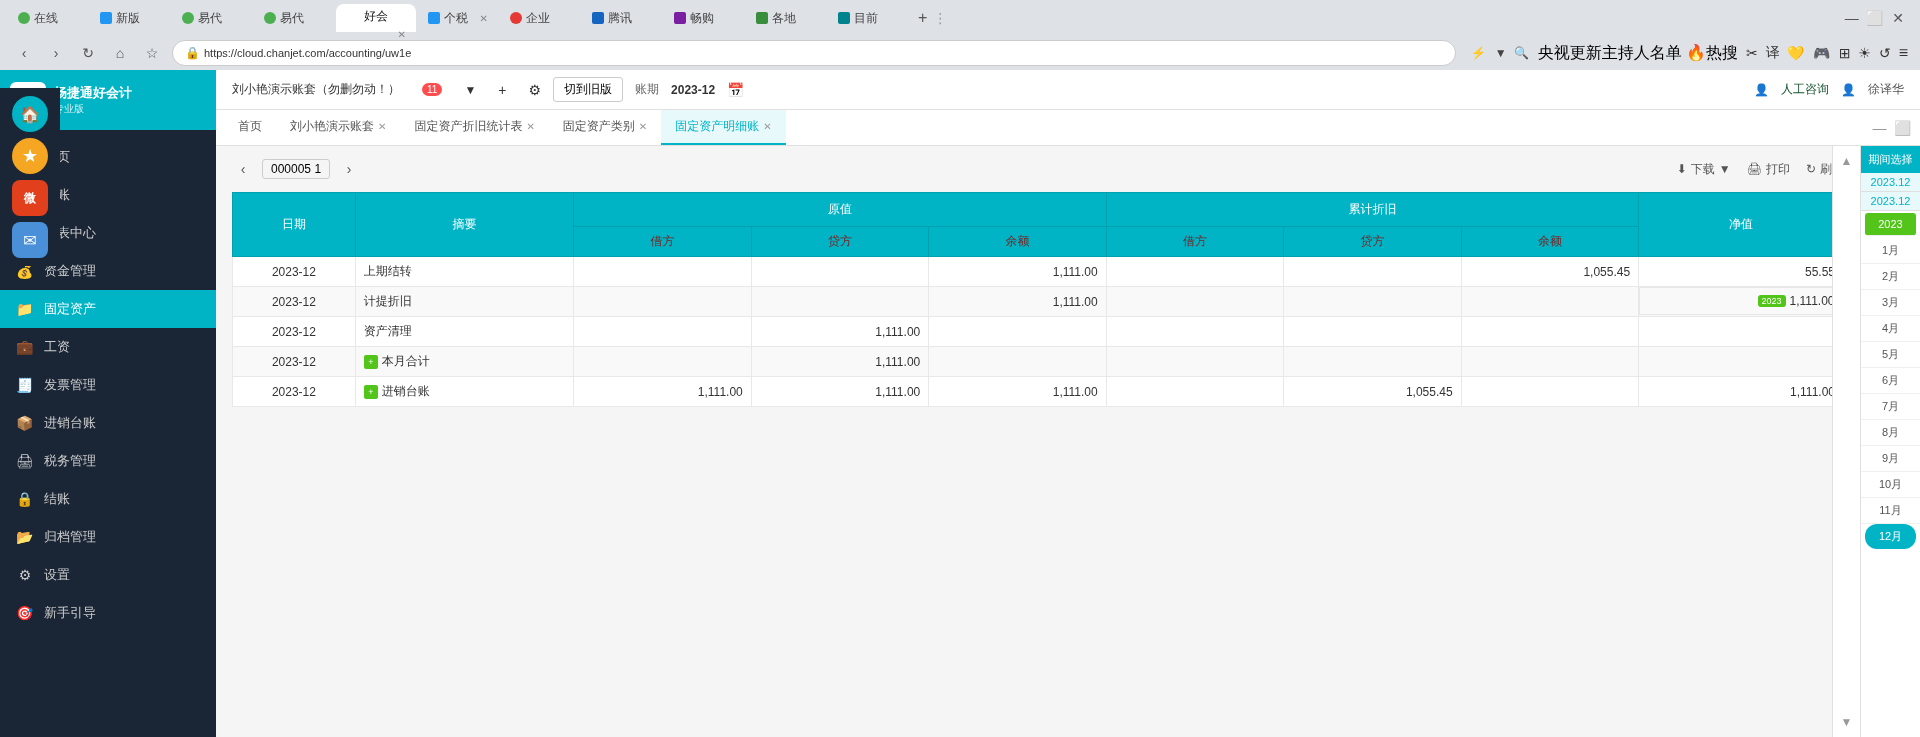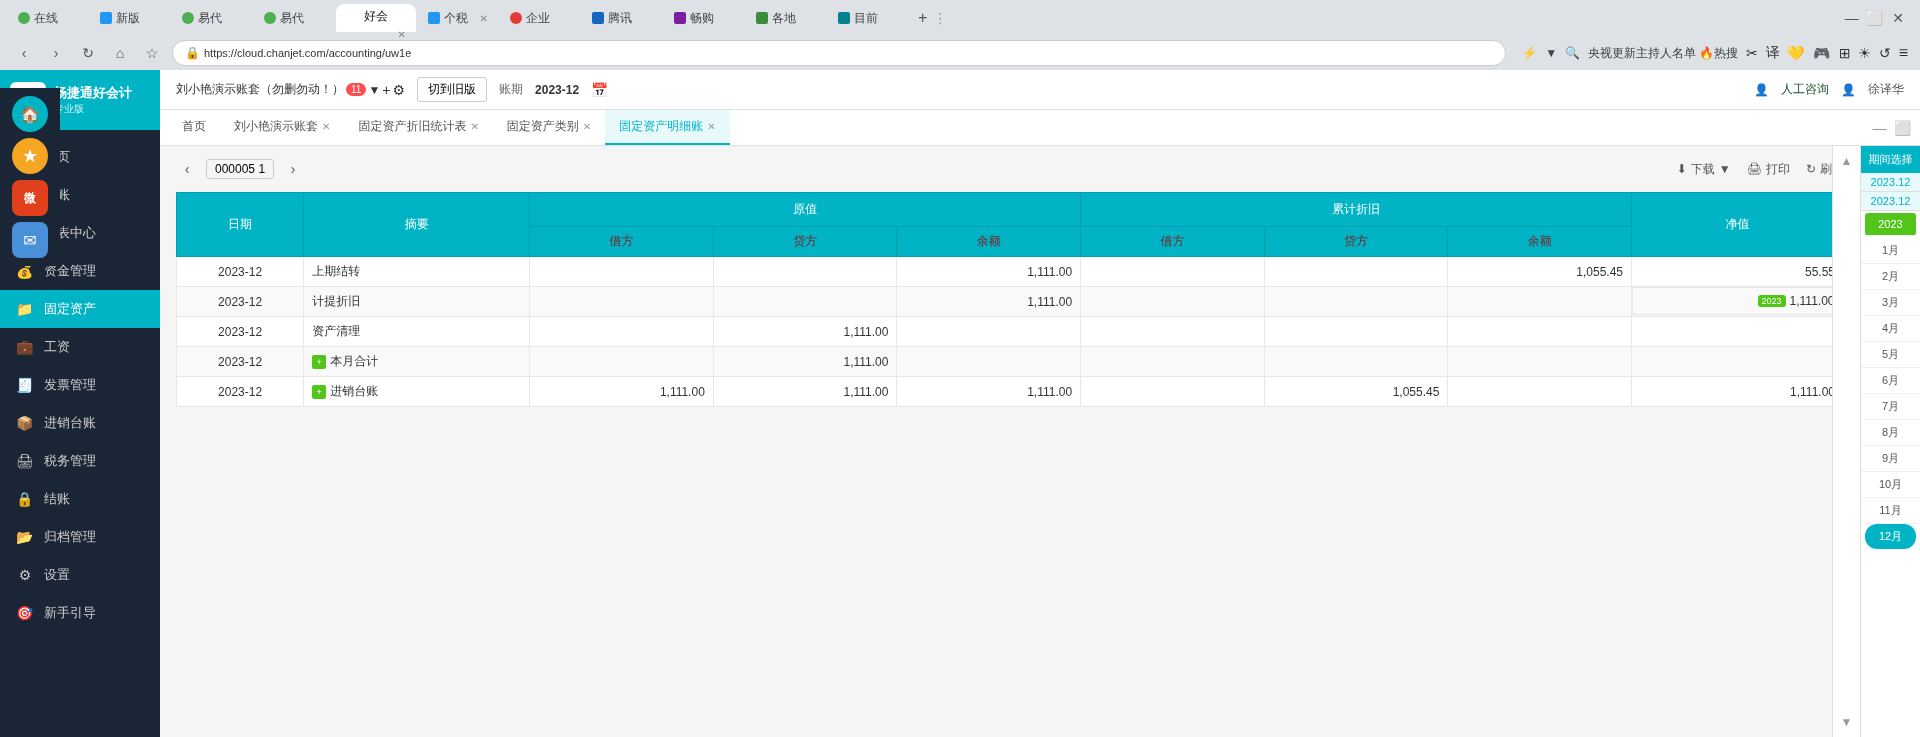--- a/index.html
+++ b/index.html
@@ -15,34 +15,34 @@
     .nav-btn { width: 24px; height: 24px; display: flex; align-items: center; justify-content: center; color: #555; cursor: pointer; font-size: 14px; }
     .url-box { flex: 1; height: 26px; background: #fff; border-radius: 13px; display: flex; align-items: center; padding: 0 12px; font-size: 12px; color: #333; border: 1px solid #ccc; }
     .url-text { font-size: 11px; color: #333; }
     .addr-actions { display: flex; align-items: center; gap: 8px; margin-left: 8px; font-size: 12px; color: #444; }
     .search-bar-right { display: flex; align-items: center; gap: 8px; margin-left: auto; font-size: 12px; color: #333; }
 
     
     .app-container { display: flex; height: calc(737px - 70px); }
 
     
-    .sidebar { width: 160px; background: #1a2535; display: flex; flex-direction: column; color: #fff; flex-shrink: 0; }
+    .sidebar { width: 216px; background: #1a2535; display: flex; flex-direction: column; color: #fff; flex-shrink: 0; }
     .sidebar-logo { background: #00b4c5; padding: 12px 10px; display: flex; align-items: center; gap: 8px; }
     .logo-icon { width: 36px; height: 36px; background: #fff; border-radius: 6px; display: flex; align-items: center; justify-content: center; }
     .sidebar-nav { flex: 1; padding: 8px 0; overflow-y: auto; }
     .nav-item { display: flex; align-items: center; padding: 10px 16px; cursor: pointer; gap: 10px; color: #ccc; font-size: 13px; }
     .nav-item.active { background: #00b4c5; color: #fff; }
     .nav-item .nav-icon { width: 18px; height: 18px; display: flex; align-items: center; justify-content: center; font-size: 14px; }
 
     
     .main-content { flex: 1; background: #f5f5f5; display: flex; flex-direction: column; overflow: hidden; }
 
     
     .top-bar { background: #fff; padding: 6px 16px; display: flex; align-items: center; gap: 12px; border-bottom: 1px solid #e0e0e0; height: 40px; }
-    .account-info { display: flex; align-items: center; gap: 2px; font-size: 12px; color: #333; justify-content: center; }
+    .account-info { display: flex; align-items: center; gap: 22px; font-size: 12px; color: #333; justify-content: center; }
     .count-badge { background: #ff4d4f; color: #fff; font-size: 10px; padding: 1px 5px; border-radius: 10px; }
     .top-bar-right { margin-left: auto; display: flex; align-items: center; gap: 12px; font-size: 12px; color: #555; }
 
     
     .page-tabs { background: #fff; display: flex; align-items: center; border-bottom: 1px solid #e0e0e0; height: 36px; padding: 0 8px; }
     .page-tab { padding: 8px 14px; font-size: 12px; cursor: pointer; color: #555; border-bottom: 2px solid transparent; display: flex; align-items: center; gap: 4px; }
     .page-tab.active { color: #00b4c5; border-bottom: 2px solid #00b4c5; background: #e8f9fb; }
     .page-tab .tab-x { font-size: 10px; color: #999; cursor: pointer; }
     .page-tab-actions { margin-left: auto; display: flex; gap: 8px; font-size: 16px; color: #999; cursor: pointer; }
 
@@ -145,21 +145,21 @@
     <div class="url-box">
       <span style="color:#52b788;margin-right:4px;font-size:12px;">🔒</span>
       <span class="url-text">https://cloud.chanjet.com/accounting/uw1e</span>
     </div>
     <div class="addr-actions">
       <span style="cursor:pointer;">⚡</span>
       <span style="cursor:pointer;">▼</span>
     </div>
     <div class="search-bar-right">
       <span>🔍</span>
-      <span style="font-size:12px;color:#404040;font-family:Liberation Serif, serif;">央视更新主持人名单  🔥热搜</span>
+      <span style="font-size:16px;color:#000000;">央视更新主持人名单  🔥热搜</span>
       <span style="cursor:pointer;font-size:14px;">✂</span>
       <span style="cursor:pointer;font-size:14px;">译</span>
       <span style="cursor:pointer;font-size:14px;">💛</span>
       <span style="cursor:pointer;font-size:14px;">🎮</span>
       <span style="cursor:pointer;font-size:14px;">⊞</span>
       <span style="cursor:pointer;font-size:14px;">☀</span>
       <span style="cursor:pointer;font-size:14px;">↺</span>
       <span style="cursor:pointer;font-size:16px;">≡</span>
     </div>
   </div>

